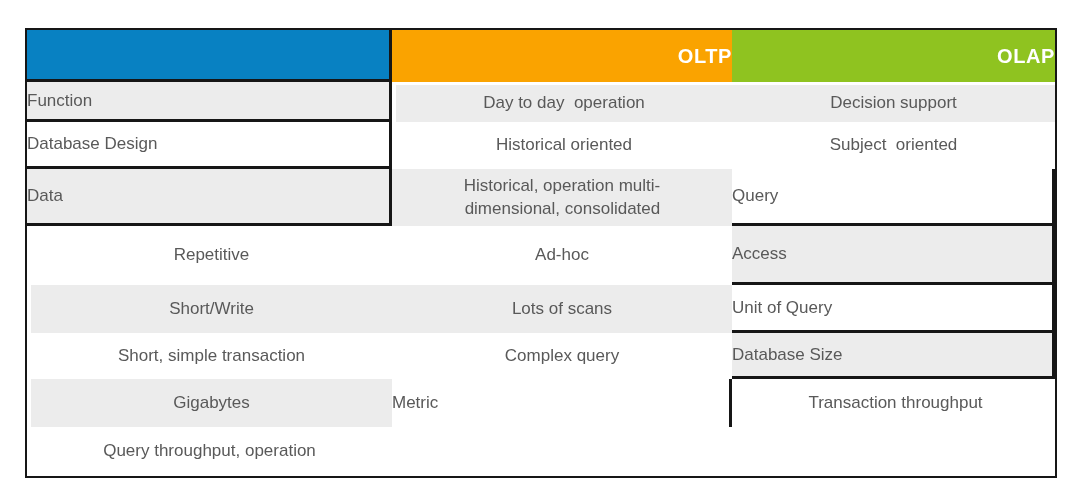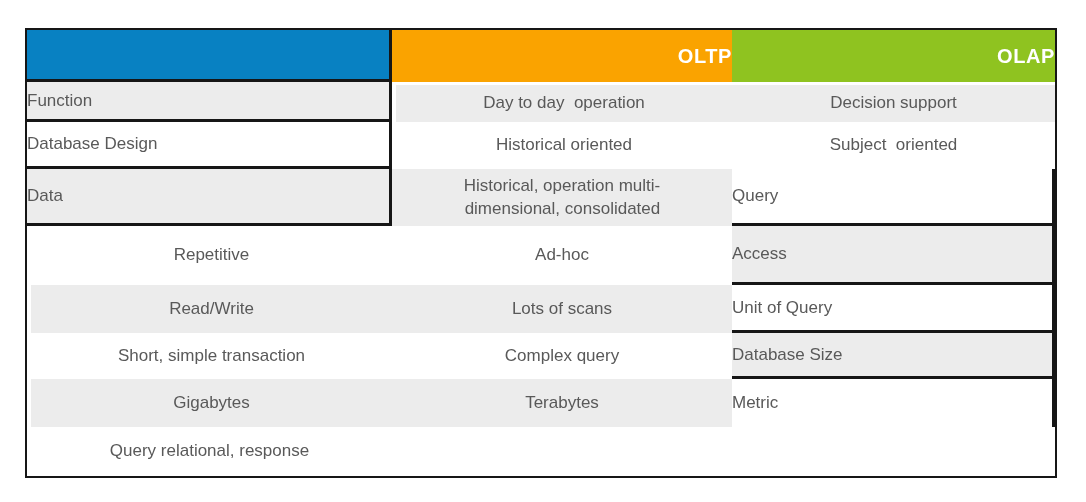--- a/index.html
+++ b/index.html
@@ -94,28 +94,28 @@
 
     <div class="cell lbl odd">Data</div>
     <div class="cell val odd">Historical, operation multi-
 dimensional, consolidated</div>
 
     <div class="cell lbl even">Query</div>
     <div class="cell val even gap-left">Repetitive</div>
     <div class="cell val even">Ad-hoc</div>
 
     <div class="cell lbl odd">Access</div>
-    <div class="cell val odd gap-left">Read/Write</div>
+    <div class="cell val odd gap-left">Short/Write</div>
     <div class="cell val odd">Lots of scans</div>
 
     <div class="cell lbl even">Unit of Query</div>
     <div class="cell val even gap-left">Short, simple transaction</div>
     <div class="cell val even">Complex query</div>
 
     <div class="cell lbl odd">Database Size</div>
     <div class="cell val odd gap-left">Gigabytes</div>
-    <div class="cell val odd">Terabytes</div>
 
     <div class="cell lbl even last">Metric</div>
-    <div class="cell val even">Query relational, response</div>
+    <div class="cell val even gap-left">Transaction throughput</div>
+    <div class="cell val even">Query throughput, operation</div>
 
   </div>
 </div>
 
 </body></html>

